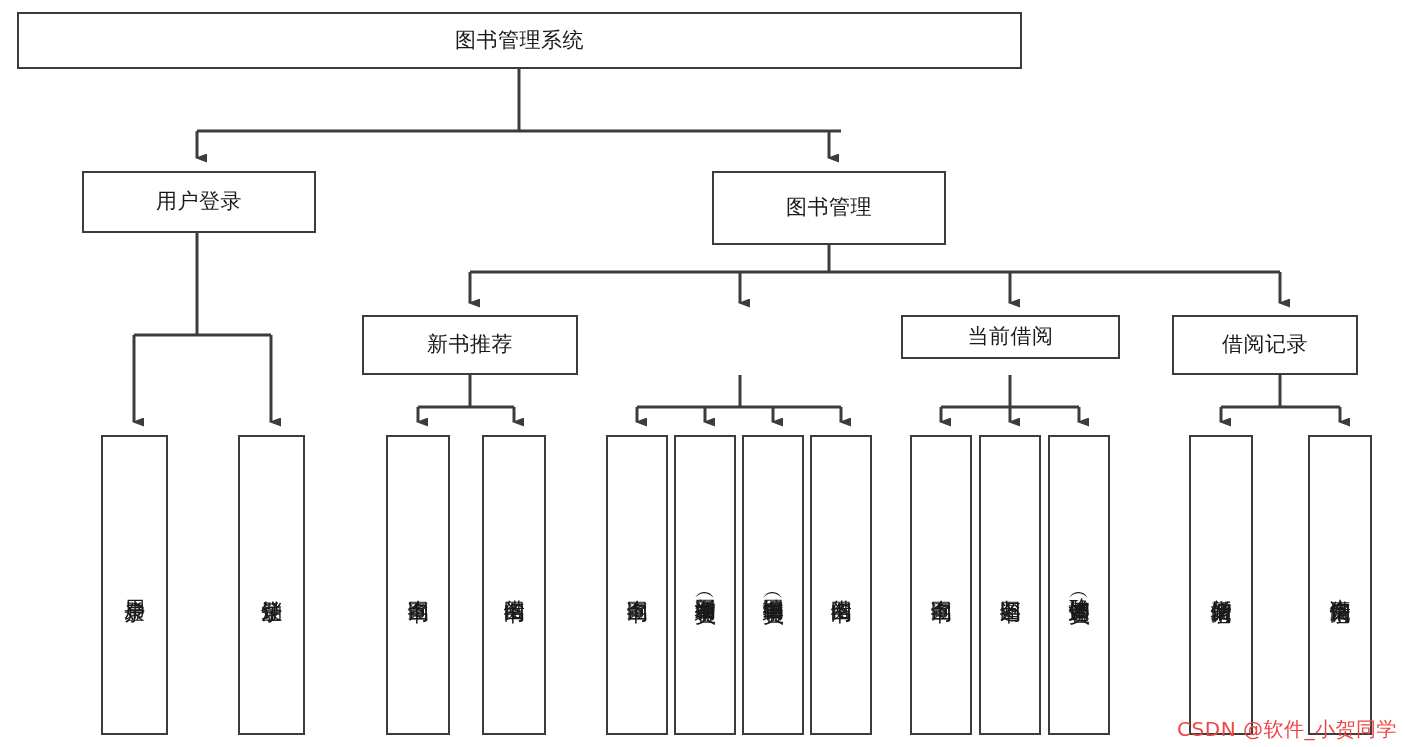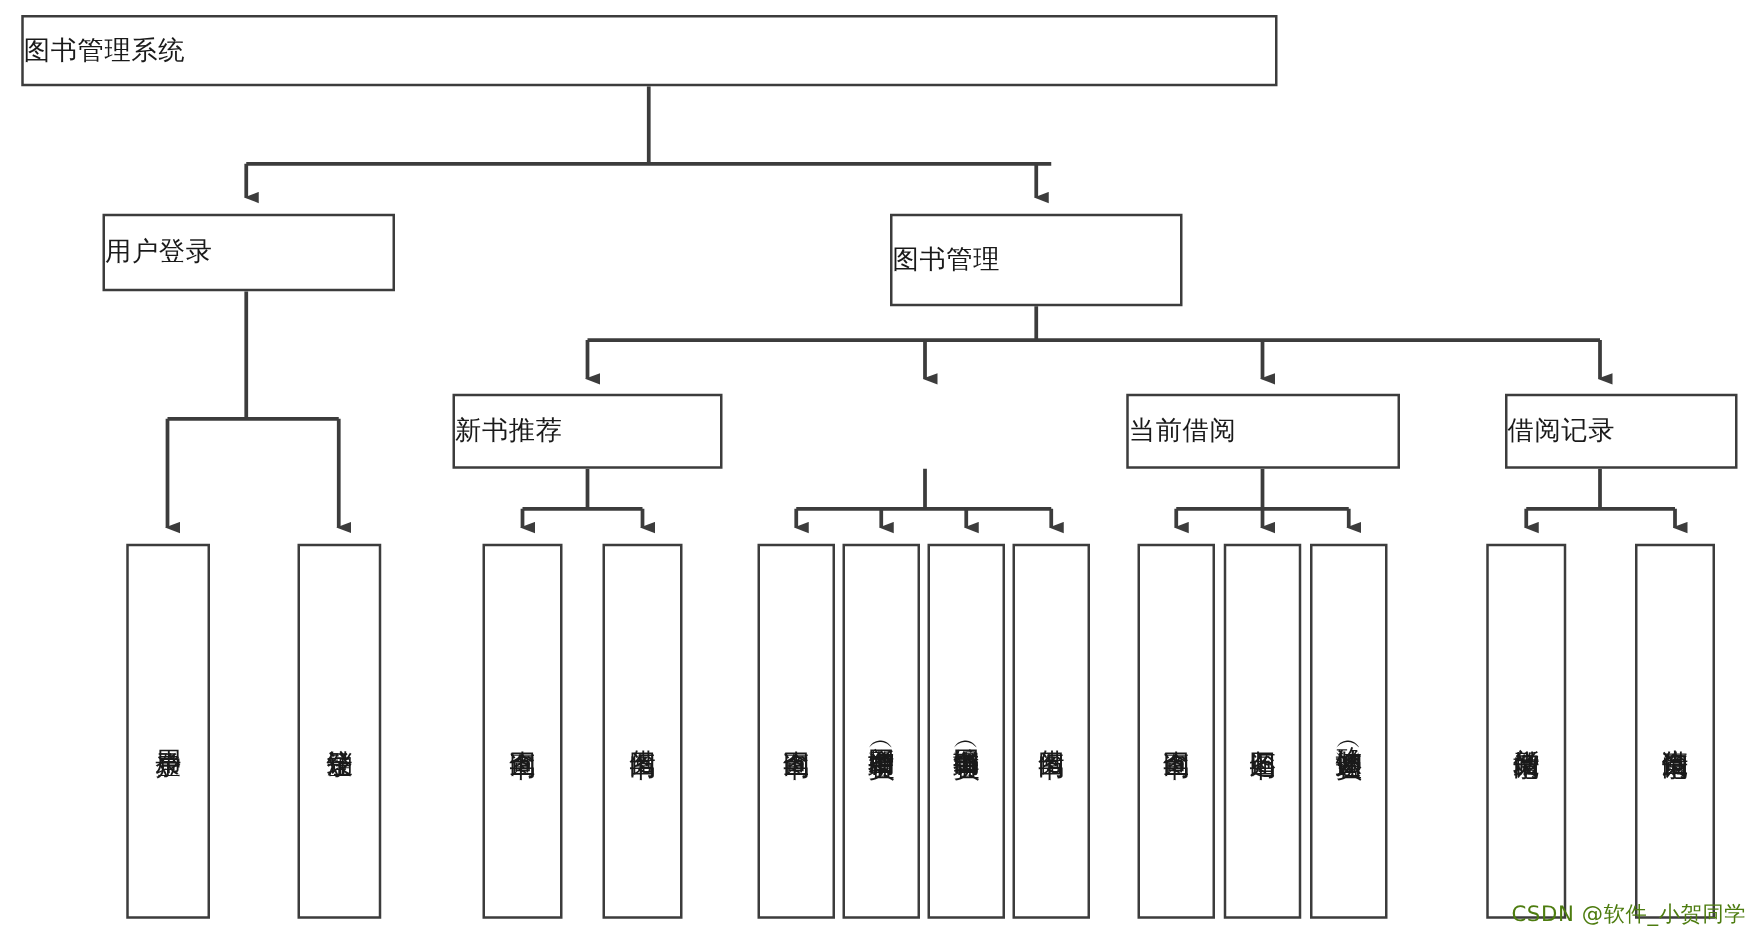--- a/index.html
+++ b/index.html
@@ -25,20 +25,21 @@
     height: 747px;
     pointer-events: none;
   }
   .node {
     position: absolute;
     box-sizing: border-box;
     border: 2px solid #3c3c3c;
     background: #ffffff;
     display: flex;
     align-items: center;
+    justify-content: center;
     color: #1a1a1a;
     z-index: 2;
   }
   .node-h .label {
     font-size: 21px;
     line-height: 1.1;
     letter-spacing: 0.5px;
     white-space: nowrap;
   }
   .node-v {
@@ -51,22 +52,22 @@
     font-size: 21px;
     line-height: 1.25;
     letter-spacing: 1px;
     white-space: nowrap;
     max-height: 100%;
   }
   .watermark {
     position: absolute;
     right: 8px;
     bottom: 4px;
-    font-size: 17px;
-    color: #4d7c0f;
+    font-size: 20px;
+    color: #ef4444;
     letter-spacing: 0.5px;
     z-index: 3;
     white-space: nowrap;
   }
 </style>
 </head>
 <body>
 
 <div id="canvas">
 
@@ -127,24 +128,24 @@
   <div class="node node-h" style="left:82px; top:171px; width:234px; height:62px;">
     <span class="label">用户登录</span>
   </div>
   <div class="node node-h" style="left:712px; top:171px; width:234px; height:74px;">
     <span class="label">图书管理</span>
   </div>
 
   <div class="node node-h" style="left:362px; top:315px; width:216px; height:60px;">
     <span class="label">新书推荐</span>
   </div>
-  <div class="node node-h" style="left:901px; top:315px; width:219px; height:60px;">
+  <div class="node node-h" style="left:901px; top:315px; width:219px; height:44px;">
     <span class="label">当前借阅</span>
   </div>
-  <div class="node node-h" style="left:1204px; top:315px; width:186px; height:60px;">
+  <div class="node node-h" style="left:1172px; top:315px; width:186px; height:60px;">
     <span class="label">借阅记录</span>
   </div>
 
   <div class="node node-v" style="left:101px; top:435px; width:67px; height:300px;">
     <span class="label">用户登录</span>
   </div>
   <div class="node node-v" style="left:238px; top:435px; width:67px; height:300px;">
     <span class="label">注销登录</span>
   </div>
 

